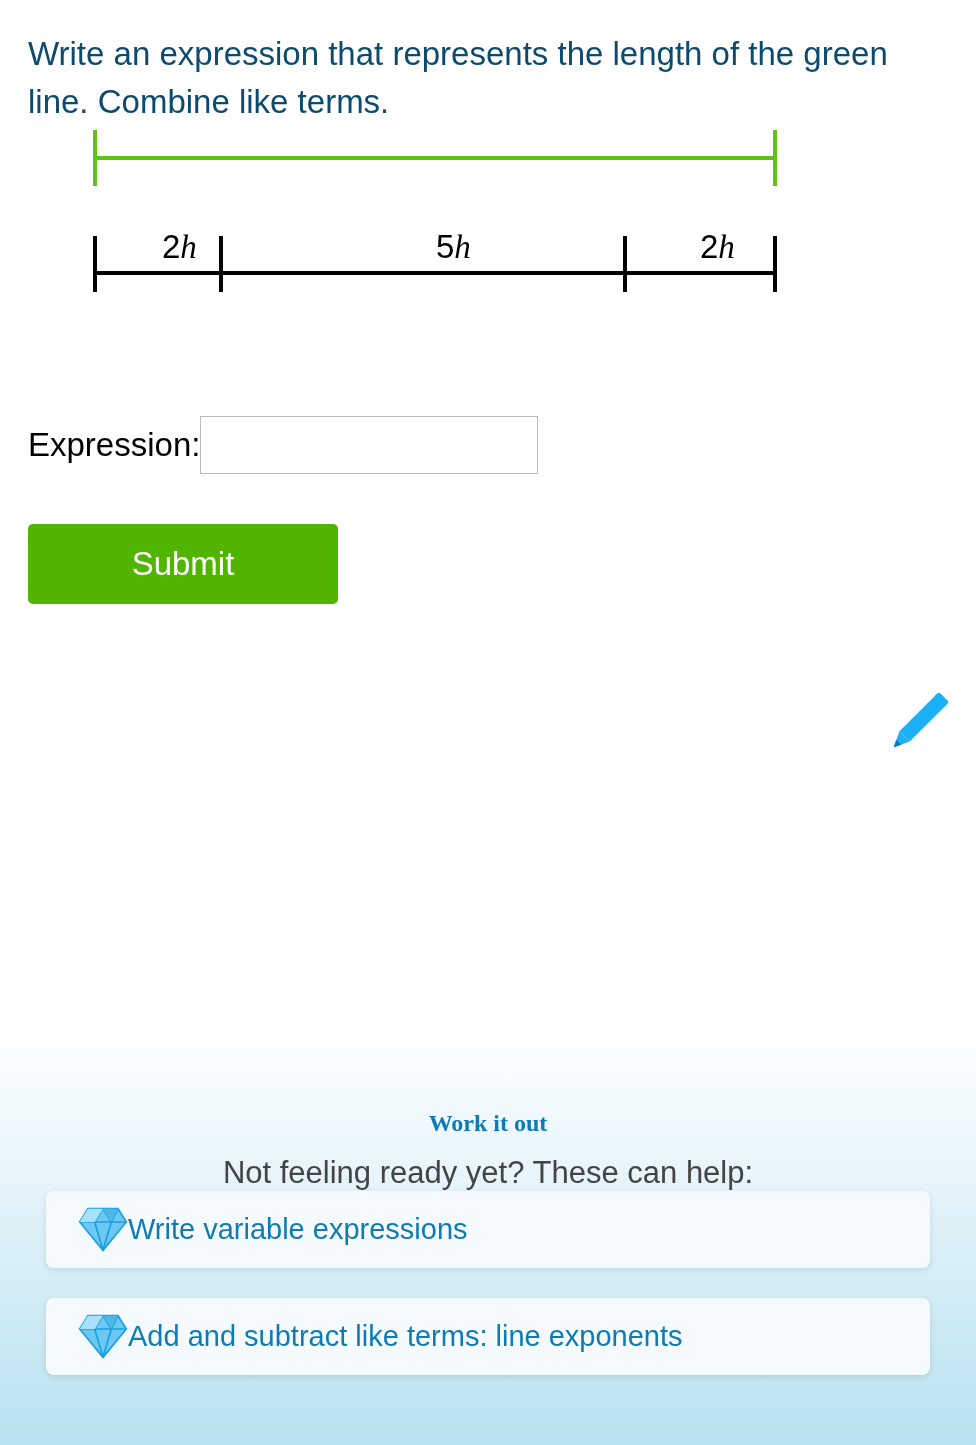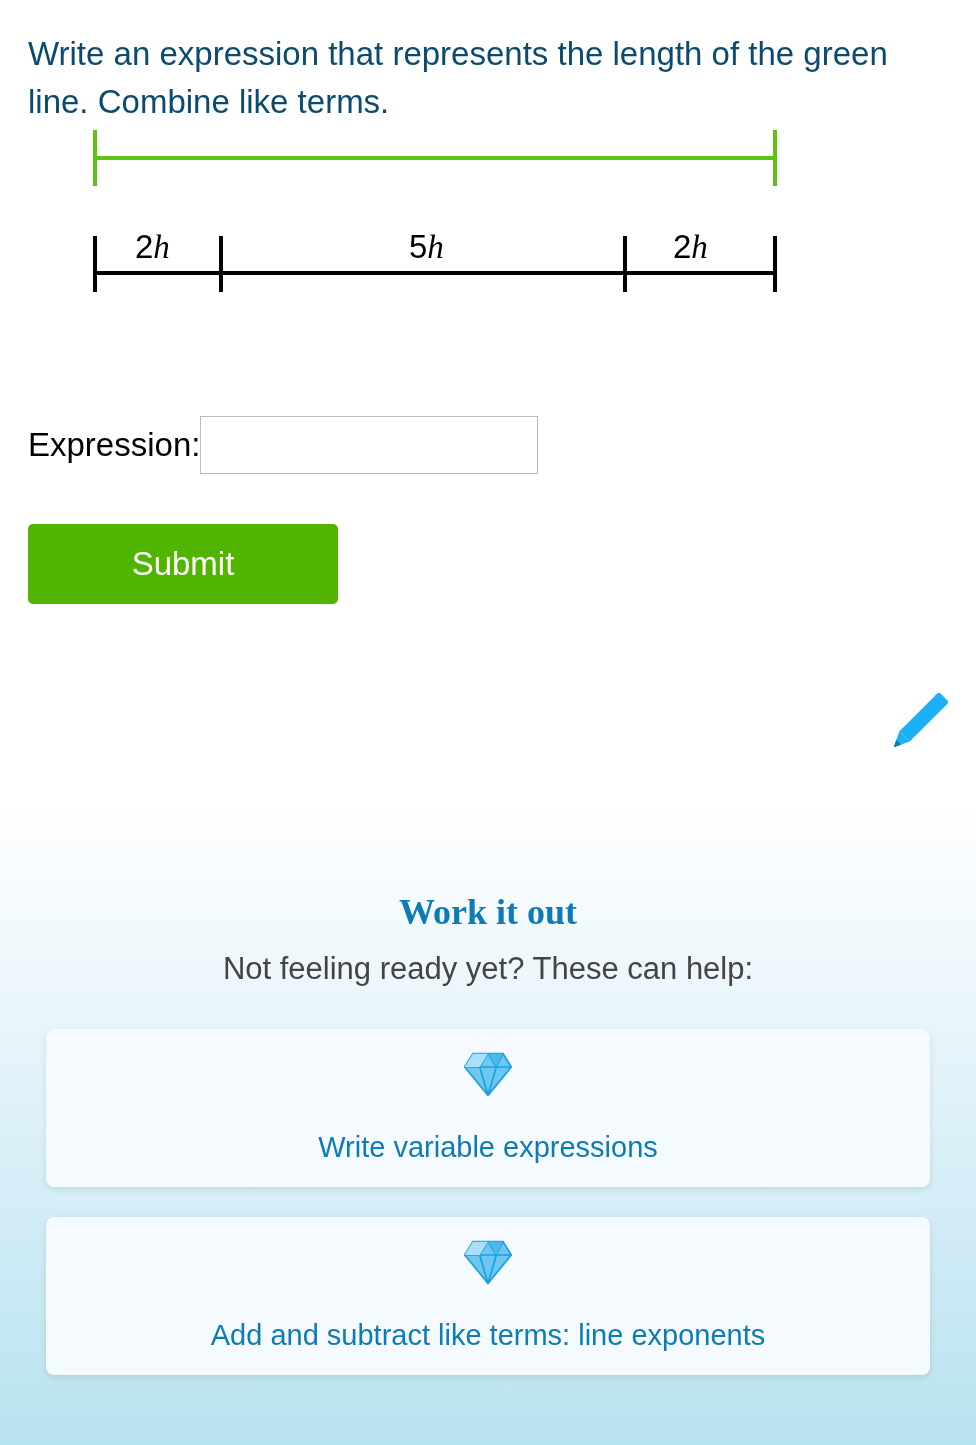--- a/index.html
+++ b/index.html
@@ -62,20 +62,21 @@
     .bt2 { left: 126px; top: 110px; height: 56px; }
     .bt3 { left: 530px; top: 110px; height: 56px; }
     .bt4 { left: 680px; top: 110px; height: 56px; }
     .seg-label {
       position: absolute;
       top: 102px;
       font-size: 33px;
       font-style: italic;
       color: #000;
       font-family: Georgia, serif;
+      margin-left: 27px;
     }
     .seg-label .num { font-style: normal; font-family: Verdana, sans-serif; }
     .lbl1 { left: 42px; }
     .lbl2 { left: 316px; }
     .lbl3 { left: 580px; }
 
     .answer-row {
       display: flex;
       align-items: center;
       margin-bottom: 50px;
@@ -114,43 +115,40 @@
       bottom: 0;
       left: 0;
       width: 976px;
       padding-top: 90px;
       padding-bottom: 40px;
       background: linear-gradient(to bottom, #ffffff 0%, #e8f5fb 35%, #b7e2f0 100%);
       text-align: center;
     }
     .workout-title {
       color: #0d7cb5;
-      font-size: 36px;
+      font-size: 24px;
       font-weight: bold;
       font-family: Georgia, serif;
       margin-bottom: 18px;
     }
     .workout-sub {
       color: #444;
       font-size: 31px;
-      margin-bottom: 42px;
     }
     .help-card {
       width: 884px;
       margin: 0 auto 30px auto;
       background: #f5fafe;
       border-radius: 8px;
       box-shadow: 0 2px 6px rgba(0,0,0,0.1);
       display: flex;
       align-items: center;
-      padding: 23px 32px;
-      gap: 34px;
+      padding: 16px 32px;
       cursor: pointer;
       text-align: left;
-      flex-direction: column;
     }
     .diamond-icon {
       width: 50px;
       height: 45px;
       flex-shrink: 0;
     }
     .help-text {
       color: #0d7cb5;
       font-size: 29px;
     }

